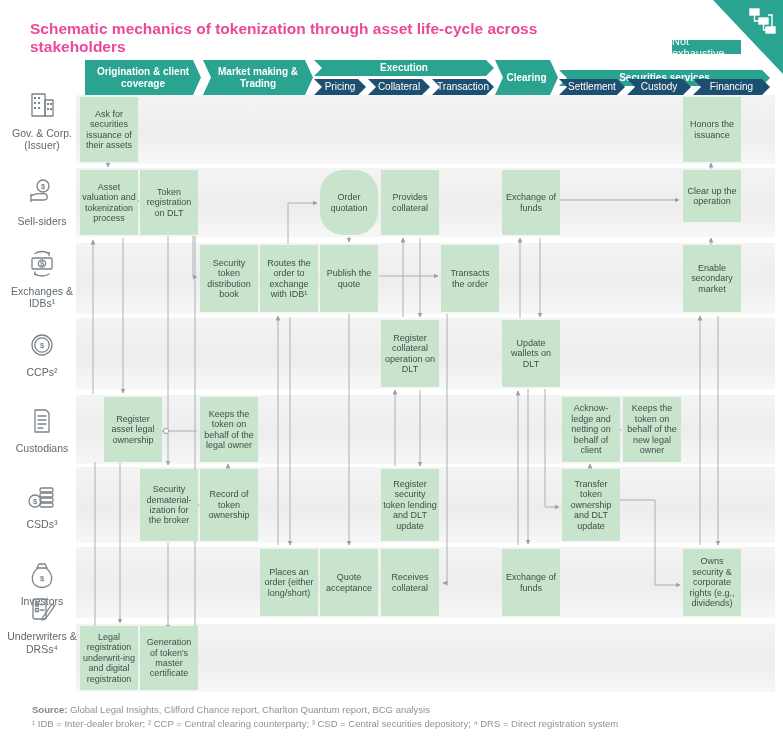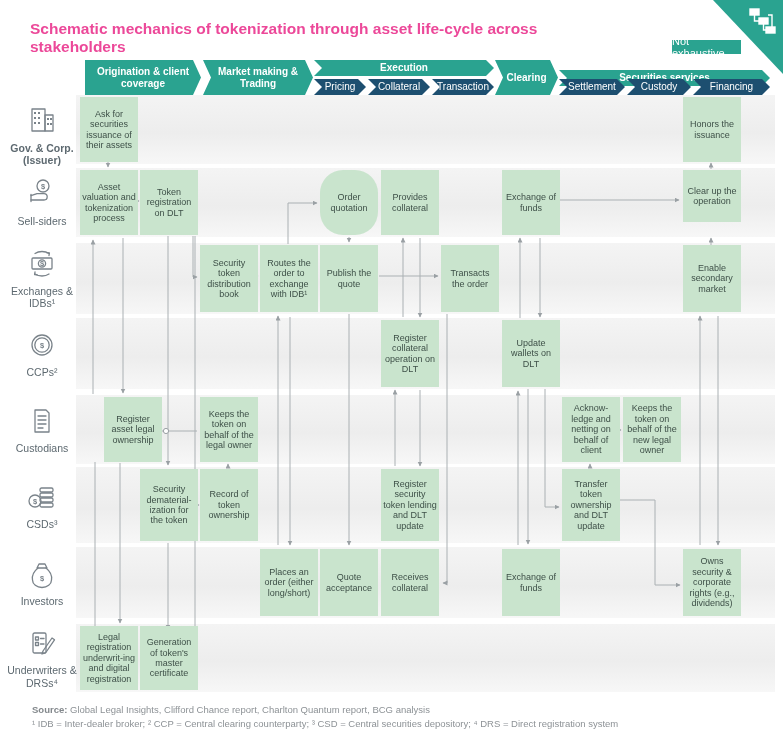--- a/index.html
+++ b/index.html
@@ -147,21 +147,21 @@
       <path d="M618,500 L655,500 L655,585 L680,585" fill="none" stroke="#aab0b3" stroke-width="1" marker-end="url(#arr)"></path>
       <path d="M590,468 L590,464" fill="none" stroke="#aab0b3" stroke-width="1" marker-end="url(#arr)"></path>
       <path d="M618,430 L621,430" fill="none" stroke="#aab0b3" stroke-width="1" marker-end="url(#arr)"></path>
       <path d="M228,468 L228,464" fill="none" stroke="#aab0b3" stroke-width="1" marker-end="url(#arr)"></path>
       <path d="M197,505 L199,505" fill="none" stroke="#aab0b3" stroke-width="1" marker-end="url(#arr)"></path>
       <path d="M137,431 L197,431" fill="none" stroke="#aab0b3" stroke-width="1"></path>
       <circle cx="166" cy="431" r="2.6" fill="#ffffff" stroke="#9aa0a4" stroke-width="1"></circle>
     </svg>
 
   <div id="stakes">
-      <div class="stake" style="top: 99px; height: 73px; font-weight: bold;">
+      <div class="stake" style="top: 84px; height: 73px;">
         <span class="ic"><svg width="32" height="32" viewBox="0 0 32 32">
             <g fill="none" stroke="#7a838a" stroke-width="1.3" stroke-linecap="round" stroke-linejoin="round">
               <rect x="6" y="5" width="13" height="22"></rect>
               <rect x="19" y="11" width="8" height="16"></rect>
             </g>
             <g fill="#7a838a">
               <rect x="8" y="8" width="2" height="2"></rect>
               <rect x="12" y="8" width="2" height="2"></rect>
               <rect x="8" y="13" width="2" height="2"></rect>
               <rect x="12" y="13" width="2" height="2"></rect>
@@ -235,21 +235,21 @@
       <div class="stake" style="top: 545px; height: 75px;">
         <span class="ic"><svg width="32" height="32" viewBox="0 0 32 32">
             <g fill="none" stroke="#7a838a" stroke-width="1.3" stroke-linecap="round" stroke-linejoin="round">
               <path d="M13,6 h6 l2,4 h-10 z"></path>
               <path d="M12,10 C7,14 6,19 6.5,22 a9.5,7.5 0 0 0 19,0 C26,19 25,14 20,10"></path>
             </g>
             <text x="16" y="22.5" fill="#7a838a" font-size="7.5" font-weight="bold" text-anchor="middle" font-family="Liberation Sans,sans-serif">$</text>
           </svg></span>
    <span>Investors</span>
       </div>
-      <div class="stake" style="top: 622px; height: 72px;">
+      <div class="stake" style="top: 588px; height: 72px;">
         <span class="ic"><svg width="32" height="32" viewBox="0 0 32 32">
             <g fill="none" stroke="#7a838a" stroke-width="1.3" stroke-linecap="round" stroke-linejoin="round">
               <rect x="7" y="6" width="13" height="20" rx="1.5"></rect>
               <rect x="9.5" y="10" width="3" height="3"></rect>
               <rect x="9.5" y="15.5" width="3" height="3"></rect>
               <path d="M14.5,11.5 h3.5 M14.5,17 h3.5"></path>
               <path d="M17,24 L26,11 l2.5,1.8 L19.5,26 l-3.5,1 z"></path>
             </g>
           </svg></span>
    <span>Underwriters &amp; DRSs⁴</span>
@@ -269,21 +269,21 @@
       <div class="abox" style="left: 260px; top: 245px; width: 58px; height: 67px;">Routes the order to exchange with IDB¹</div>
       <div class="abox" style="left: 320px; top: 245px; width: 58px; height: 67px;">Publish the quote</div>
       <div class="abox" style="left: 441px; top: 245px; width: 58px; height: 67px;">Transacts the order</div>
       <div class="abox" style="left: 683px; top: 245px; width: 58px; height: 67px;">Enable secondary market</div>
       <div class="abox" style="left: 381px; top: 320px; width: 58px; height: 67px;">Register collateral operation on DLT</div>
       <div class="abox" style="left: 502px; top: 320px; width: 58px; height: 67px;">Update wallets on DLT</div>
       <div class="abox" style="left: 80px; top: 397px; width: 58px; height: 65px; margin-left: 24px;">Register asset legal ownership</div>
       <div class="abox" style="left: 200px; top: 397px; width: 58px; height: 65px;">Keeps the token on behalf of the legal owner</div>
       <div class="abox" style="left: 562px; top: 397px; width: 58px; height: 65px;">Acknow-ledge and netting on behalf of client</div>
       <div class="abox" style="left: 623px; top: 397px; width: 58px; height: 65px;">Keeps the token on behalf of the new legal owner</div>
-      <div class="abox" style="left: 140px; top: 469px; width: 58px; height: 72px;">Security dematerial-ization for the token</div>
+      <div class="abox" style="left: 140px; top: 469px; width: 58px; height: 72px;">Security dematerial-ization for the broker</div>
       <div class="abox" style="left: 200px; top: 469px; width: 58px; height: 72px;">Record of token ownership</div>
       <div class="abox" style="left: 381px; top: 469px; width: 58px; height: 72px;">Register security token lending and DLT update</div>
       <div class="abox" style="left: 562px; top: 469px; width: 58px; height: 72px;">Transfer token ownership and DLT update</div>
       <div class="abox" style="left: 260px; top: 549px; width: 58px; height: 67px;">Places an order (either long/short)</div>
       <div class="abox" style="left: 320px; top: 549px; width: 58px; height: 67px;">Quote acceptance</div>
       <div class="abox" style="left: 381px; top: 549px; width: 58px; height: 67px;">Receives collateral</div>
       <div class="abox" style="left: 502px; top: 549px; width: 58px; height: 67px;">Exchange of funds</div>
       <div class="abox" style="left: 683px; top: 549px; width: 58px; height: 67px;">Owns security &amp; corporate rights (e.g., dividends)</div>
       <div class="abox" style="left: 80px; top: 626px; width: 58px; height: 64px;">Legal registration underwrit-ing and digital registration</div>
       <div class="abox" style="left: 140px; top: 626px; width: 58px; height: 64px;">Generation of token's master certificate</div>

